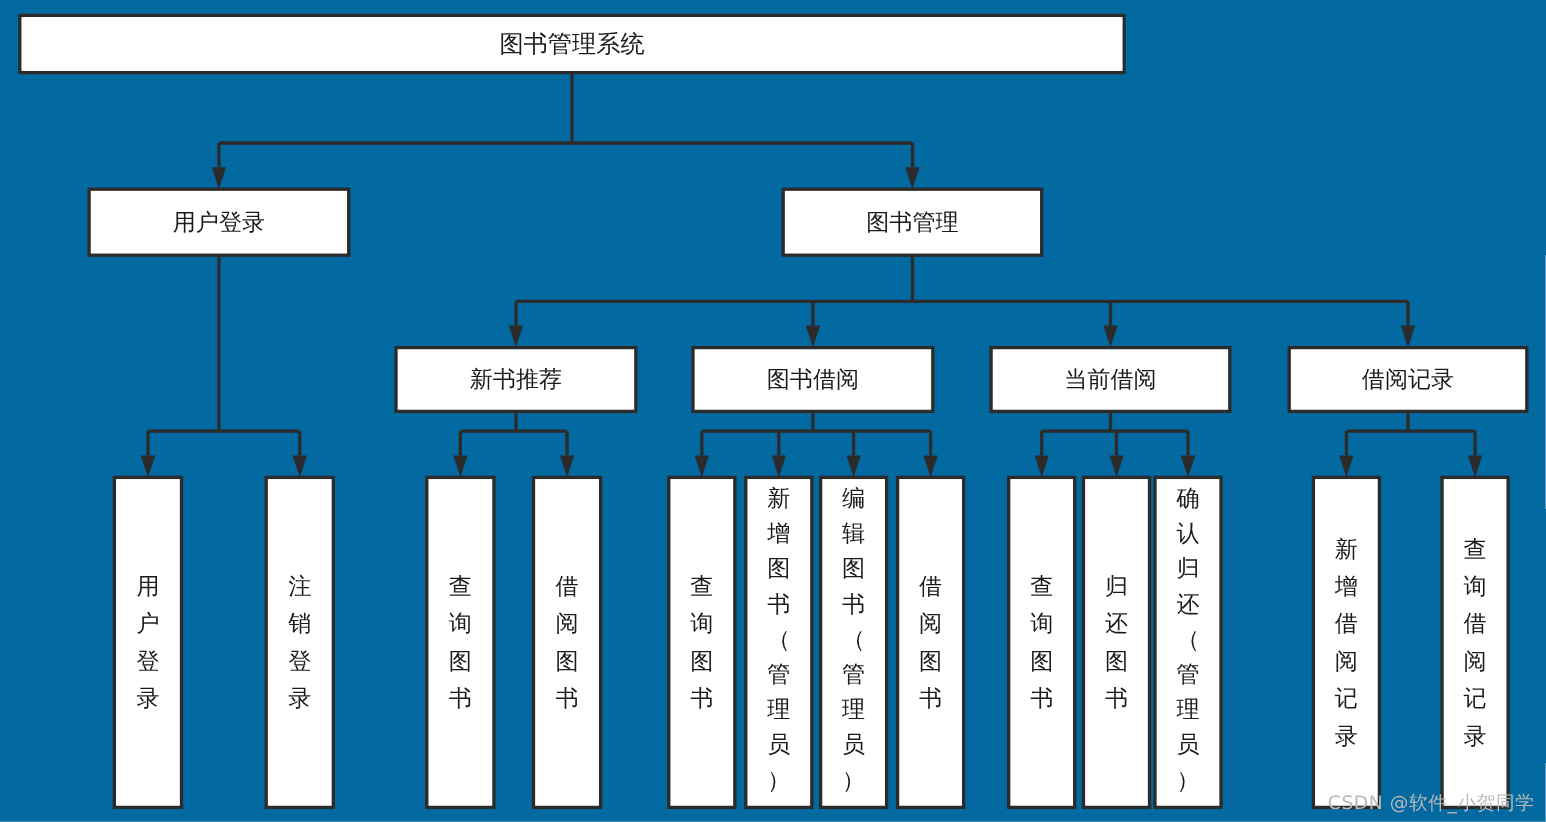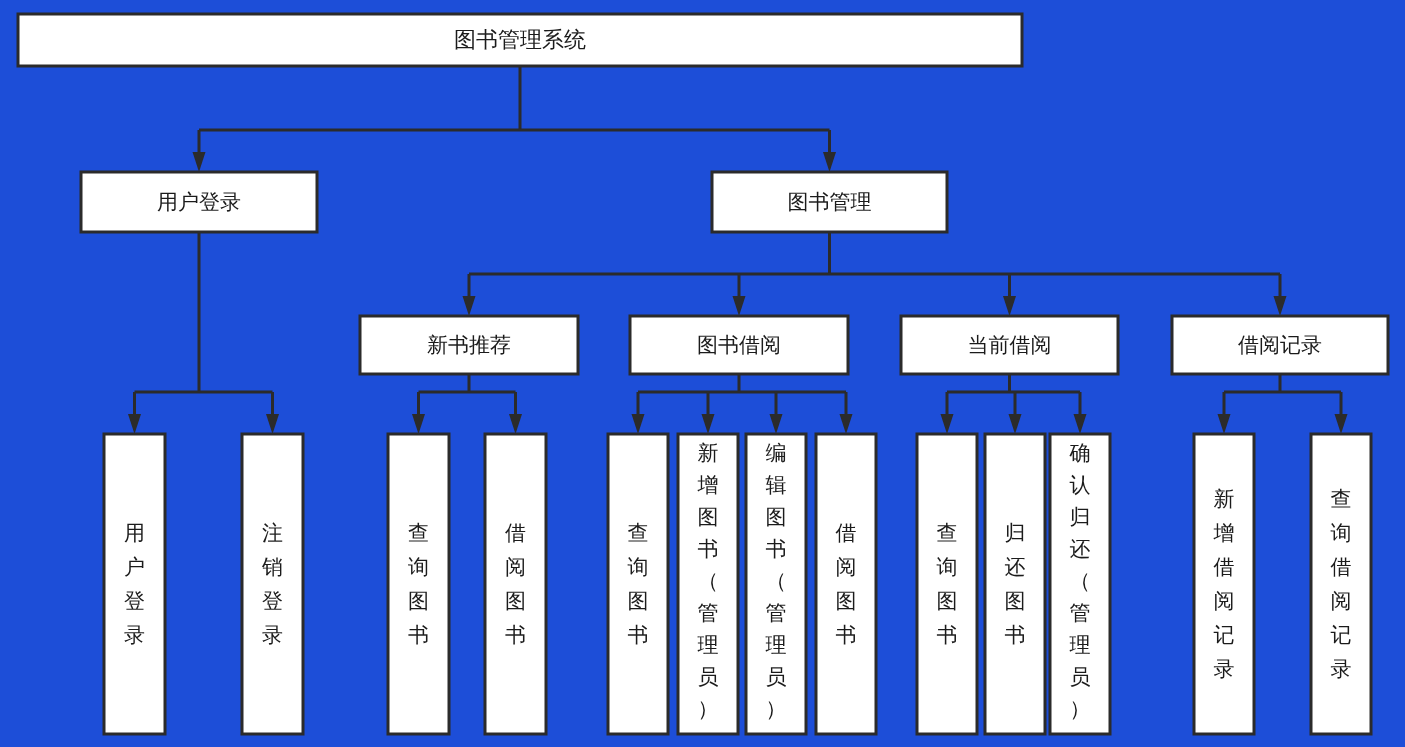--- a/index.html
+++ b/index.html
@@ -10,21 +10,21 @@
   body {
     width: 1405px;
     height: 747px;
     font-family: "DejaVu Sans", "Liberation Sans", sans-serif;
     overflow: hidden;
   }
   #diagram-root {
     position: relative;
     width: 1405px;
     height: 747px;
-    background: #1d4ed8;
+    background: #0369a1;
   }
   svg.flow {
     position: absolute;
     left: 0;
     top: 0;
     width: 1405px;
     height: 747px;
   }
   .node-box {
     fill: #ffffff;
@@ -203,13 +203,14 @@
         <g>
           <rect x="1194" y="434" width="60" height="300" class="node-box"></rect>
           <text x="1224" y="506" class="vlabel"><tspan x="1224" dy="0">新</tspan><tspan x="1224" dy="34">增</tspan><tspan x="1224" dy="34">借</tspan><tspan x="1224" dy="34">阅</tspan><tspan x="1224" dy="34">记</tspan><tspan x="1224" dy="34">录</tspan></text>
         </g>
         <g>
           <rect x="1311" y="434" width="60" height="300" class="node-box"></rect>
           <text x="1341" y="506" class="vlabel"><tspan x="1341" dy="0">查</tspan><tspan x="1341" dy="34">询</tspan><tspan x="1341" dy="34">借</tspan><tspan x="1341" dy="34">阅</tspan><tspan x="1341" dy="34">记</tspan><tspan x="1341" dy="34">录</tspan></text>
         </g>
       </g>
     </svg>
+  <div class="watermark">CSDN @软件_小贺同学</div>
 </div>
 
 </body></html>

